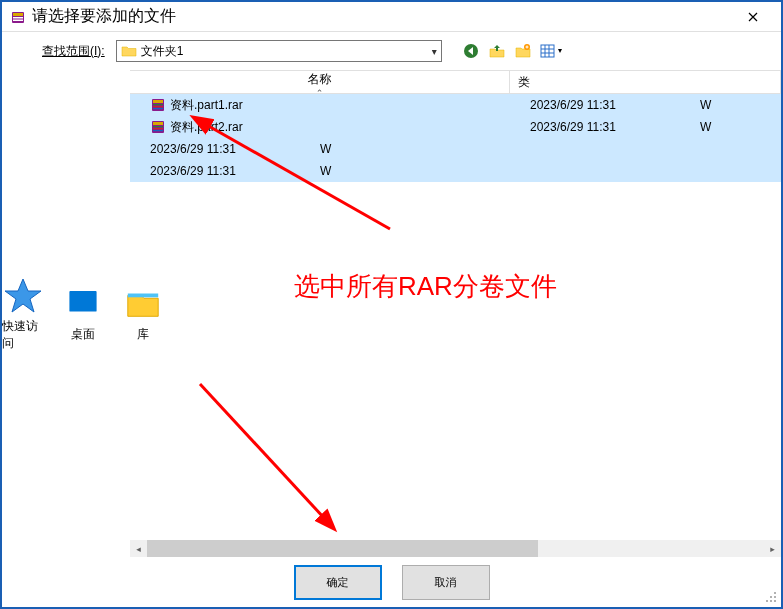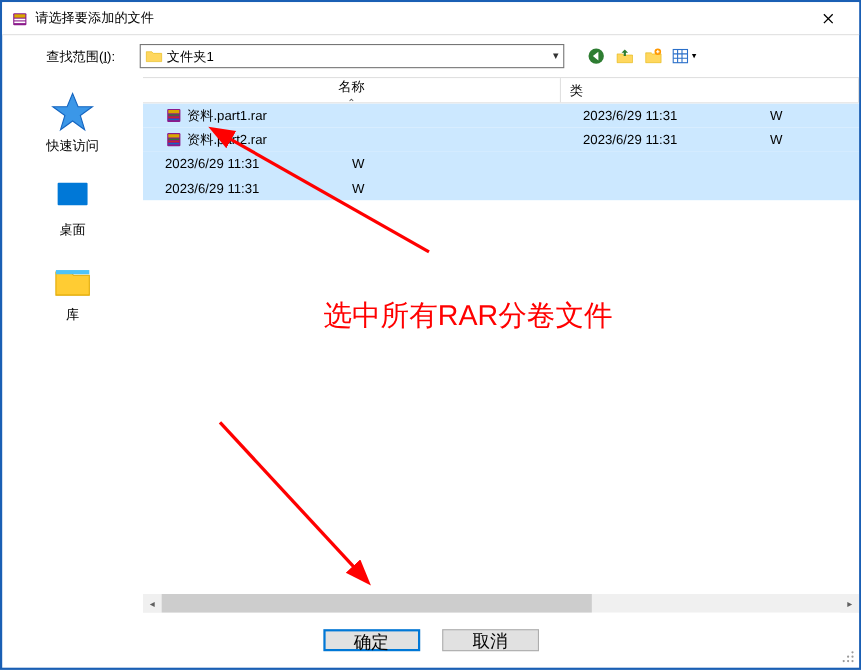--- a/index.html
+++ b/index.html
@@ -7,40 +7,40 @@
 
 .window {
   width: 783px; height: 609px; border: 2px solid #1a5fb4; background: #fff;
   display: flex; flex-direction: column; position: relative;
 }
 .titlebar {
   height: 30px; background: #fff; display: flex; align-items: center;
   padding: 0 8px; border-bottom: 1px solid #e0e0e0;
 }
 .titlebar .icon { width: 16px; height: 16px; margin-right: 6px; }
-.titlebar .title { flex: 1; font-size: 12px; }
+.titlebar .title { flex: 1; font-size: 16px; }
 .titlebar .close { width: 40px; height: 28px; display: flex; align-items: center; justify-content: center; cursor: pointer; }
 
 .toolbar {
   height: 38px; display: flex; align-items: center; padding: 0 20px 0 40px; gap: 6px;
 }
-.toolbar .label { margin-right: 16px; }
+.toolbar .label { margin-right: 5px; text-decoration: underline; }
 .folder-select-wrap {
-  display: flex; align-items: center; height: 22px; width: 386px; border: 1px solid #767676;
+  display: flex; align-items: center; height: 22px; width: 326px; border: 1px solid #767676;
   background: #fff; padding: 0 4px; gap: 4px;
 }
 .folder-select-wrap .sel-text { flex: 1; }
 .folder-select-wrap .chev { font-size: 10px; color: #333; }
 .tb-icons { display: flex; gap: 8px; margin-left: 14px; align-items: center; }
 .tb-icon { width: 18px; height: 18px; display: flex; align-items: center; justify-content: center; cursor: pointer; }
 
 .body { flex: 1; display: flex; overflow: hidden; }
 
 .sidebar {
-  width: 128px; padding: 12px 0; display: flex; flex-direction: column; align-items: center; gap: 18px;
+  width: 128px; padding: 12px 0; display: flex; align-items: center; gap: 18px;
 }
 .side-item { display: flex; flex-direction: column; align-items: center; gap: 4px; cursor: pointer; width: 90px; }
 .side-item .lbl { font-size: 12px; color: #000; }
 .side-ico { width: 42px; height: 38px; display: flex; align-items: center; justify-content: center; }
 
 .filepane { flex: 1; display: flex; flex-direction: column; border-left: 0; }
 .fileheader {
   height: 24px; display: flex; align-items: center; border-top: 1px solid #e0e0e0;
   border-bottom: 1px solid #e0e0e0; font-size: 12px; color: #000; background: #fff;
 }
@@ -68,22 +68,22 @@
   height: 17px; background: #f0f0f0; display: flex; align-items: center;
 }
 .hscroll .thumb { height: 17px; background: #cdcdcd; }
 .hscroll .btn { width: 17px; height: 17px; background: #f0f0f0; display: flex; align-items: center; justify-content: center; font-size: 9px; color: #606060; }
 
 .footer {
   height: 50px; display: flex; align-items: center; justify-content: center; gap: 20px;
   position: relative;
 }
 .btn-dlg {
-  width: 88px; height: 20px; border: 1px solid #adadad; background: #e1e1e1;
-  font-size: 16px; cursor: pointer;
+  width: 88px; height: 35px; border: 1px solid #adadad; background: #e1e1e1;
+  font-size: 11px; cursor: pointer;
 }
 .btn-dlg.primary { border: 2px solid #0078d7; }
 
 .resize-grip { position: absolute; right: 4px; bottom: 4px; width: 12px; height: 12px; }
 
 .lookin-u { text-decoration: underline; }
 </style>
 </head>
 <body>
 

